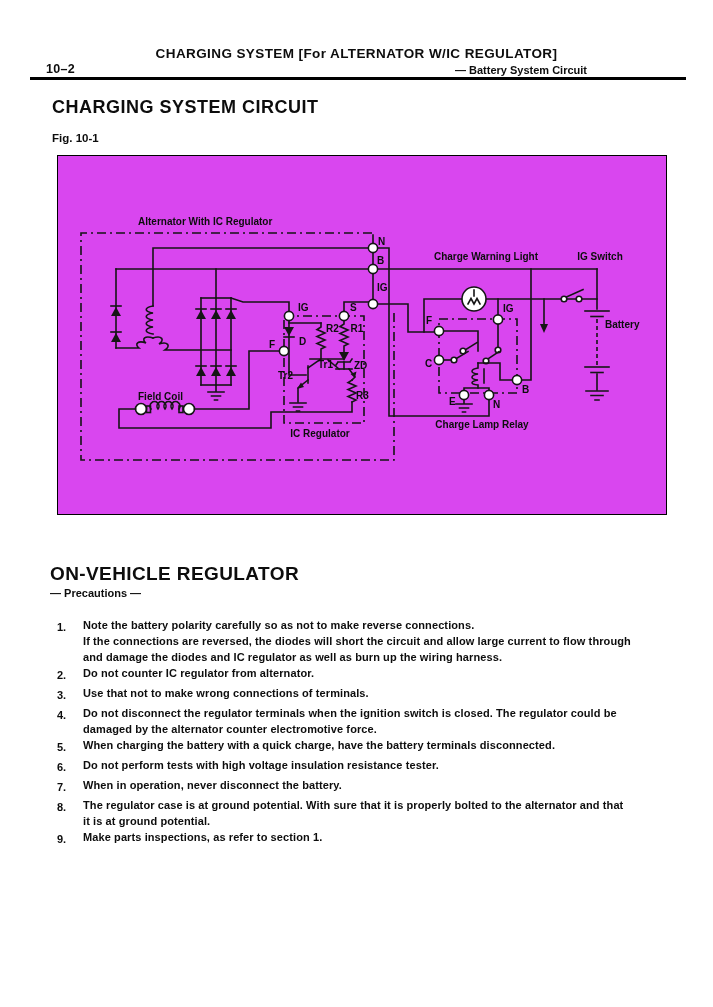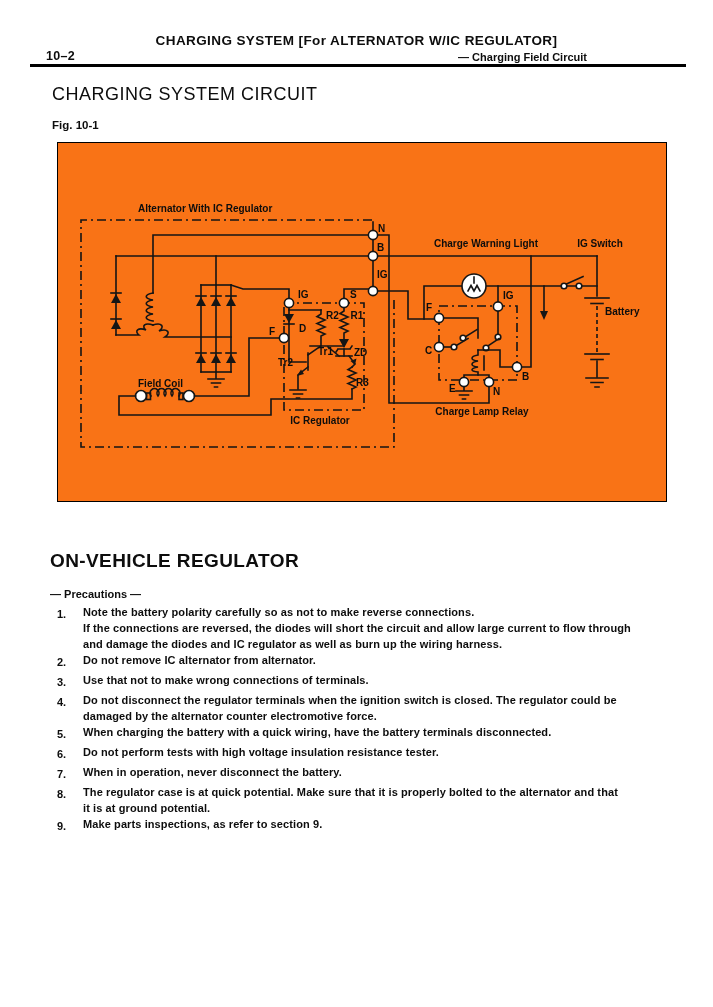--- a/index.html
+++ b/index.html
@@ -1,49 +1,49 @@
 <!DOCTYPE html>
 <html><head>
 <meta charset="utf-8">
 <style>
   html,body{margin:0;padding:0;}
   body{
     width:713px;height:1007px;position:relative;background:#ffffff;
     font-family:"Liberation Sans", sans-serif;color:#0d0d0d;overflow:hidden;
   }
-  .abs{position:absolute;}
+  .abs{position:absolute;margin-top:13px;}
   .pagenum{left:46px;top:49px;font-size:12.5px;font-weight:700;letter-spacing:.3px;}
   .htitle{left:60px;right:60px;top:33px;text-align:center;font-size:13.5px;font-weight:700;letter-spacing:.4px;white-space:nowrap;}
   .hsub{right:126px;top:51px;font-size:11px;font-weight:700;}
   .hrule{left:30px;top:64px;width:656px;height:3px;background:#000;}
-  .sec1title{left:52px;top:84px;font-size:18px;font-weight:400;letter-spacing:.5px;}
+  .sec1title{left:52px;top:84px;font-size:18px;font-weight:700;letter-spacing:.5px;}
   .figlabel{left:52px;top:119px;font-size:11.5px;font-weight:700;}
-  .figbox{left:57px;top:142px;width:608px;height:358px;border:1.6px solid #000;background:#f97316;}
+  .figbox{left:57px;top:142px;width:608px;height:358px;border:1.6px solid #000;background:#d946ef;}
   .sec2title{left:50px;top:550px;font-size:19px;font-weight:700;letter-spacing:.4px;}
-  .sec2sub{left:50px;top:588px;font-size:11px;font-weight:700;}
+  .sec2sub{left:50px;top:574px;font-size:11px;font-weight:700;}
   .plist{left:57px;top:604px;width:626px;}
   .prow{display:flex;align-items:flex-start;}
   .pnum{width:26px;flex:0 0 26px;font-size:11px;font-weight:700;line-height:20px;}
   .ptxt{flex:1;font-size:11px;font-weight:700;line-height:16px;white-space:pre-line;letter-spacing:.1px;}
   
   svg{display:block;}
   .w{fill:none;stroke:#151515;stroke-width:1.6;stroke-linecap:square;stroke-linejoin:miter;}
   .wd{fill:none;stroke:#151515;stroke-width:1.6;stroke-dasharray:9 4 2 4;}
   .wdash{fill:none;stroke:#151515;stroke-width:1.6;stroke-dasharray:4 3;}
   .fd{fill:#151515;stroke:none;}
   .term{fill:#fff;stroke:#151515;stroke-width:1.6;}
   .dtext{font:700 10px "Liberation Sans",sans-serif;fill:#0d0d0d;}
   .dtextm{font:700 10px "Liberation Sans",sans-serif;fill:#0d0d0d;text-anchor:middle;}
 </style>
 </head>
 <body>
 
 <div class="abs pagenum">10–2</div>
 <div class="abs htitle">CHARGING SYSTEM [For ALTERNATOR W/IC REGULATOR]</div>
-<div class="abs hsub">— Charging Field Circuit</div>
+<div class="abs hsub">— Battery System Circuit</div>
 <div class="abs hrule"></div>
 
 <div class="abs sec1title">CHARGING SYSTEM CIRCUIT</div>
 <div class="abs figlabel">Fig. 10-1</div>
 
 <div class="abs figbox">
 <svg width="605" height="355" viewBox="0 0 605 355">
 
   <path class="wd" d="M314,77 L23,77 L23,304 L336,304 L336,157"></path>
 
@@ -229,45 +229,45 @@
 
 <div class="abs plist">
   <div class="prow">
     <div class="pnum">1.</div>
     <div class="ptxt">Note the battery polarity carefully so as not to make reverse connections.
 If the connections are reversed, the diodes will short the circuit and allow large current to flow through
 and damage the diodes and IC regulator as well as burn up the wiring harness.</div>
   </div>
   <div class="prow">
     <div class="pnum">2.</div>
-    <div class="ptxt">Do not remove IC alternator from alternator.</div>
+    <div class="ptxt">Do not counter IC regulator from alternator.</div>
   </div>
   <div class="prow">
     <div class="pnum">3.</div>
     <div class="ptxt">Use that not to make wrong connections of terminals.</div>
   </div>
   <div class="prow">
     <div class="pnum">4.</div>
     <div class="ptxt">Do not disconnect the regulator terminals when the ignition switch is closed. The regulator could be
 damaged by the alternator counter electromotive force.</div>
   </div>
   <div class="prow">
     <div class="pnum">5.</div>
-    <div class="ptxt">When charging the battery with a quick wiring, have the battery terminals disconnected.</div>
+    <div class="ptxt">When charging the battery with a quick charge, have the battery terminals disconnected.</div>
   </div>
   <div class="prow">
     <div class="pnum">6.</div>
     <div class="ptxt">Do not perform tests with high voltage insulation resistance tester.</div>
   </div>
   <div class="prow">
     <div class="pnum">7.</div>
     <div class="ptxt">When in operation, never disconnect the battery.</div>
   </div>
   <div class="prow">
     <div class="pnum">8.</div>
-    <div class="ptxt">The regulator case is at quick potential. Make sure that it is properly bolted to the alternator and that
+    <div class="ptxt">The regulator case is at ground potential. With sure that it is properly bolted to the alternator and that
 it is at ground potential.</div>
   </div>
   <div class="prow">
     <div class="pnum">9.</div>
-    <div class="ptxt">Make parts inspections, as refer to section 9.</div>
+    <div class="ptxt">Make parts inspections, as refer to section 1.</div>
   </div>
 </div>
 
 </body></html>

